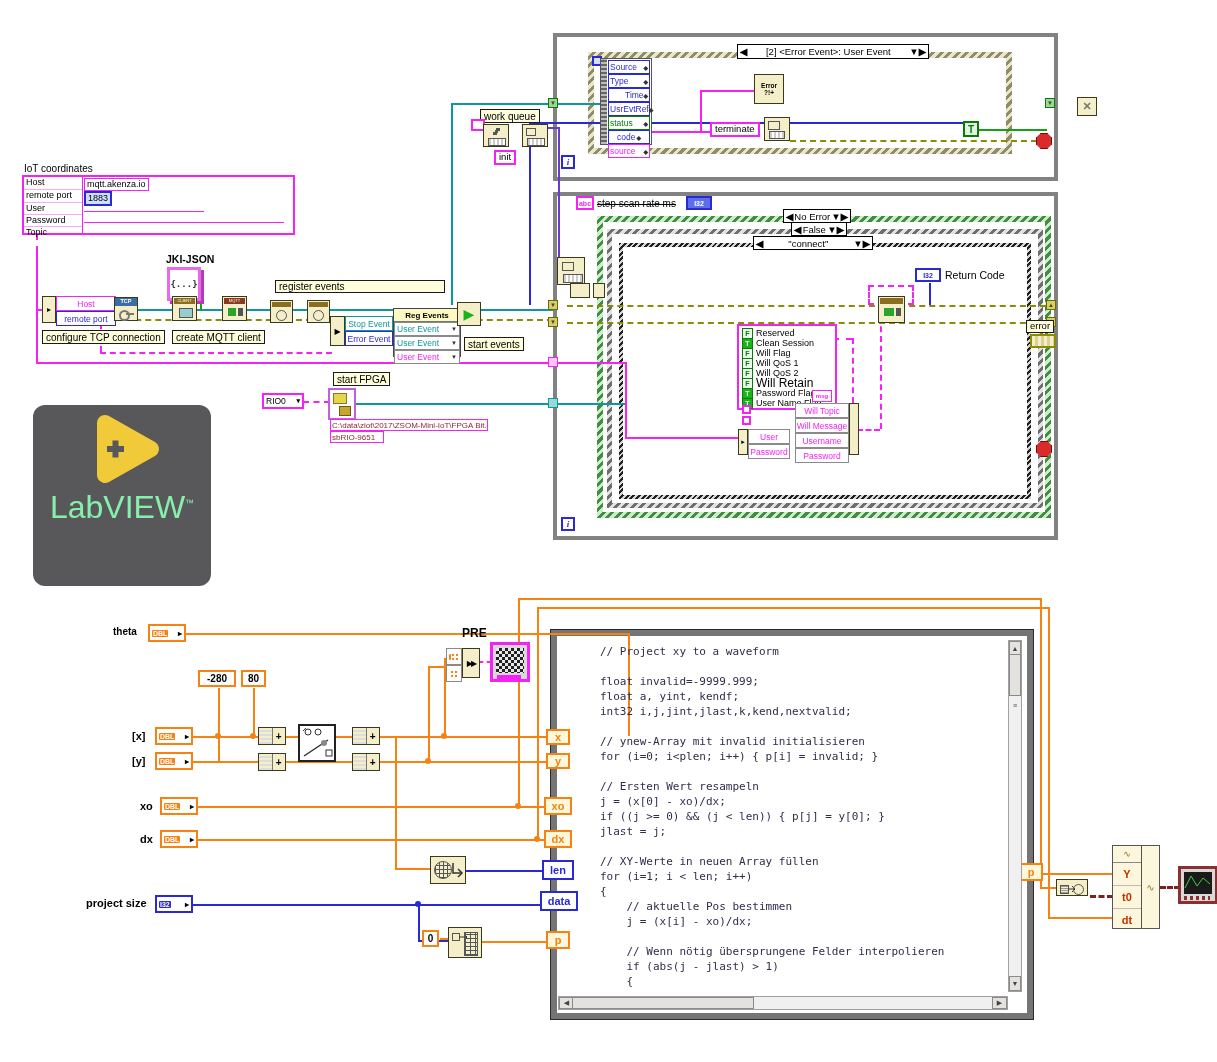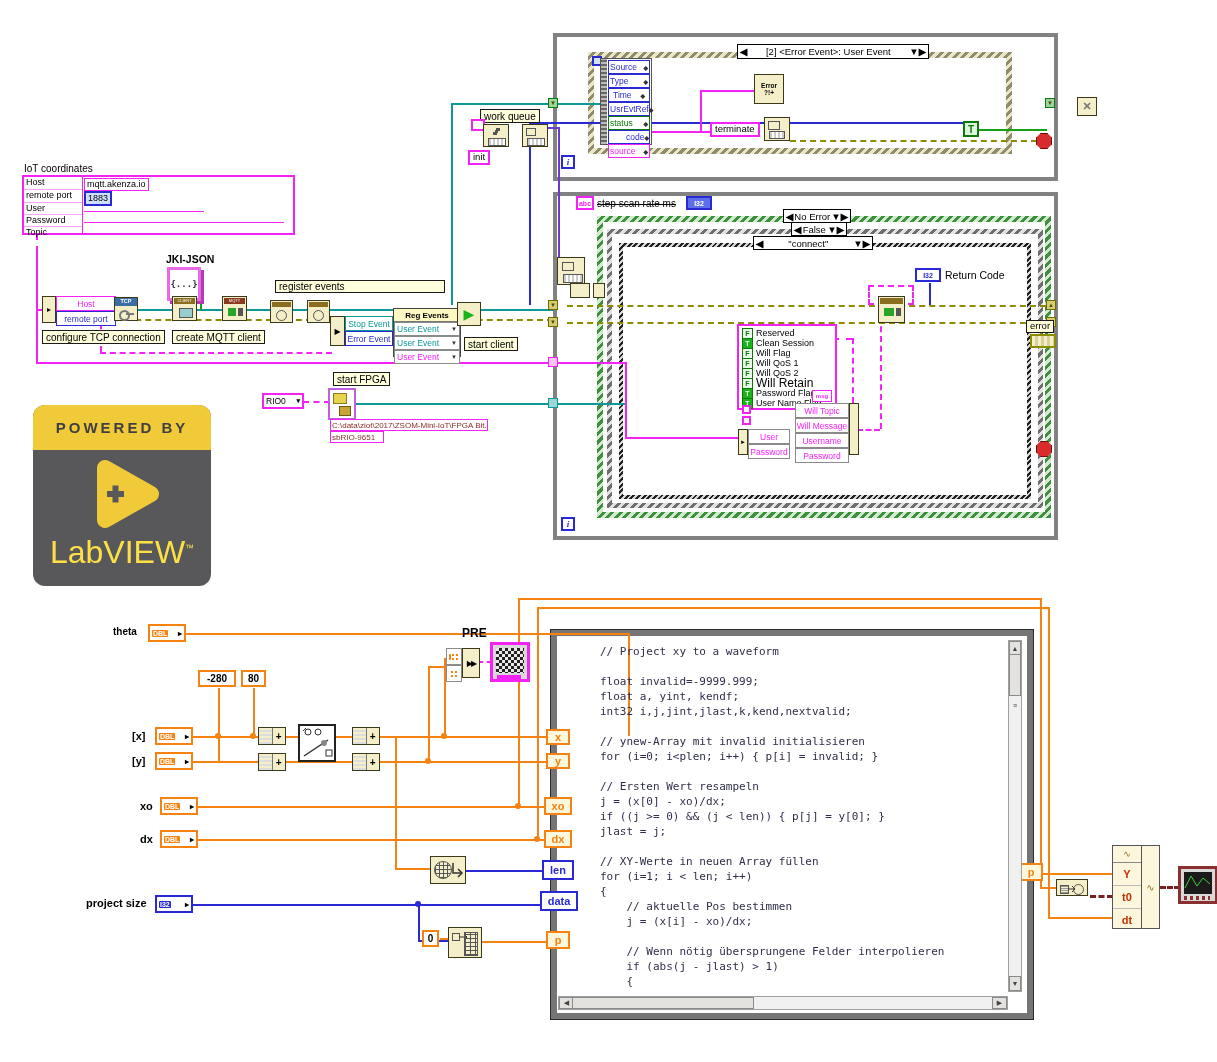--- a/index.html
+++ b/index.html
@@ -179,33 +179,33 @@
     <div style="position:absolute;left:0;top:0;bottom:0;width:6px;background:repeating-linear-gradient(0deg,#bbb 0 2px,#666 2px 4px)"></div>
     <div style="position:absolute;left:7px;top:1px;right:1px">
       <div class="cell c-blue" style="height:12px;border-color:#2A2AD4;justify-content:space-between;padding:0 1px">
           <span>Source</span>
           <b style="font-size:6px;color:#333">◆</b>
         </div>
       <div class="cell c-blue" style="height:12px;border-color:#2A2AD4;justify-content:space-between;padding:0 1px">
           <span>Type</span>
           <b style="font-size:6px;color:#333">◆</b>
         </div>
-      <div class="cell c-blue" style="height:12px;border-color:#2A2AD4;justify-content:space-between;padding:0 4px">
+      <div class="cell c-blue" style="height:12px;border-color:#2A2AD4;justify-content:space-between;padding:0 16px">
           <span>Time</span>
           <b style="font-size:6px;color:#333">◆</b>
         </div>
       <div class="cell c-blue" style="height:12px;border-color:#2A2AD4;justify-content:space-between;padding:0 1px">
           <span>UsrEvtRef</span>
           <b style="font-size:6px;color:#333">◆</b>
         </div>
       <div class="cell c-green" style="height:12px;border-color:#0a7a0a;justify-content:space-between;padding:0 1px">
           <span>status</span>
           <b style="font-size:6px;color:#333">◆</b>
         </div>
-      <div class="cell c-blue" style="height:12px;border-color:#2A2AD4;justify-content:space-between;padding:0 17px">
+      <div class="cell c-blue" style="height:12px;border-color:#2A2AD4;justify-content:space-between;padding:0 8px">
           <span>code</span>
           <b style="font-size:6px;color:#333">◆</b>
         </div>
       <div class="cell c-pink" style="height:12px;border-color:#F522F5;justify-content:space-between;padding:0 1px">
           <span>source</span>
           <b style="font-size:6px;color:#333">◆</b>
         </div>
     </div>
   </div>
 
@@ -236,21 +236,21 @@
     </div>
   <div class="a" style="left:471px;top:119px;width:14px;height:12px;border:2px solid #F522F5;background:#fff"></div>
   <div class="a node" style="left:483px;top:124px;width:26px;height:23px">
     <div style="position:absolute;left:9px;top:3px;width:7px;height:7px;background:radial-gradient(#555 30%,transparent 32%), conic-gradient(#555 0 25%,transparent 0 50%,#555 0 75%,transparent 0)"></div>
     <div style="position:absolute;left:4px;top:13px;width:16px;height:6px;border:1px solid #555;background:repeating-linear-gradient(90deg,#ccc 0 2px,#fff 2px 4px)"></div>
   </div>
   <div class="a node" style="left:522px;top:124px;width:26px;height:23px">
     <div style="position:absolute;left:3px;top:3px;width:8px;height:6px;border:1px solid #555"></div>
     <div style="position:absolute;left:4px;top:13px;width:16px;height:6px;border:1px solid #555;background:repeating-linear-gradient(90deg,#ccc 0 2px,#fff 2px 4px)"></div>
   </div>
-  <div class="a lbl" style="left:468px;top:150px;height:15px;border:2px solid #F522F5;background:#fff;font-size:9.5px">
+  <div class="a lbl" style="left:494px;top:150px;height:15px;border:2px solid #F522F5;background:#fff;font-size:9.5px">
       <span>init</span>
     </div>
 
   <div class="a" style="left:576px;top:196px;width:18px;height:14px;border:2px solid #F522F5;background:#fff;display:flex;align-items:center;justify-content:center;font:bold 7px 'Liberation Sans',sans-serif;color:#F522F5">
       <span>abc</span>
     </div>
   <div class="a plain" style="left:597px;top:198px;font-weight:normal;font-size:10px;text-decoration:line-through"><span>step scan rate ms</span></div>
   <div class="a" style="left:686px;top:196px;width:26px;height:14px;border:2px solid #2A2AD4;background:#5C6FE8;display:flex;align-items:center;justify-content:center;font:bold 7px 'Liberation Sans',sans-serif;color:#fff">
       <span>I32</span>
     </div>
@@ -460,21 +460,21 @@
     <div class="cell c-pink" style="height:12px;justify-content:space-between;padding:0 2px">
         <span>User Event</span>
         <b style="font-size:6px;color:#333">▼</b>
       </div>
   </div>
 
   <div class="a node" style="left:457px;top:302px;width:24px;height:24px;display:flex;align-items:center;justify-content:center;color:#18B418;font-size:14px">
       <span>▶</span>
     </div>
   <div class="a lbl" style="left:464px;top:337px;height:14px">
-      <span>start client</span>
+      <span>start events</span>
     </div>
 
   <div class="a lbl" style="left:333px;top:372px;height:14px">
       <span>start FPGA</span>
     </div>
   <div class="a" style="left:262px;top:393px;width:42px;height:16px;border:2px solid #F522F5;background:#fff;display:flex;align-items:center;justify-content:space-between;font:8.5px 'Liberation Sans',sans-serif;padding:0 2px">
     <span>RIO0</span>
       <b style="font-size:7px">▾</b>
   </div>
   <div class="a" style="left:328px;top:388px;width:28px;height:32px;border:2px solid #C060E0;background:#fff">
@@ -482,27 +482,26 @@
     <div style="position:absolute;left:9px;top:16px;width:10px;height:8px;background:#C8A432;border:1px solid #6b5a14"></div>
   </div>
   <div class="a" style="left:330px;top:419px;width:158px;height:12px;border:1px solid #F522F5;font:8px 'Liberation Sans',sans-serif;color:#8a2a2a;display:flex;align-items:center;padding:0 1px;white-space:nowrap;overflow:hidden;background:#fff">
       <span>C:\data\ziot\2017\ZSOM-Mini-IoT\FPGA Bit...</span>
     </div>
   <div class="a" style="left:330px;top:431px;width:54px;height:12px;border:1px solid #F522F5;font:8px 'Liberation Sans',sans-serif;color:#8a2a2a;display:flex;align-items:center;padding:0 1px;white-space:nowrap;background:#fff">
       <span>sbRIO-9651</span>
     </div>
 
   <div class="a" style="left:33px;top:405px;width:178px;height:181px;border-radius:12px;overflow:hidden;background:#58585A">
-    <div style="height:45px;background:#F1CA3A;display:flex;align-items:center;justify-content:center;font:bold 15px 'Liberation Sans',sans-serif;letter-spacing:3px;color:#3F3F41">POWERED BY</div>
     <svg width="178" height="90" style="display:block">
       <polygon points="72,18 118,44 72,70" fill="#F1CA3A" stroke="#F1CA3A" stroke-width="16" stroke-linejoin="round"></polygon>
       <rect x="74" y="41" width="17" height="6" fill="#58585A"></rect>
         <rect x="79.5" y="35.5" width="6" height="17" fill="#58585A"></rect>
     </svg>
-    <div style="text-align:center;color:#fde047;font:32px 'Liberation Sans',sans-serif;margin-top:-6px"><span>LabVIEW</span><sup style="font-size:9px">™</sup></div>
+    <div style="text-align:center;color:#86efac;font:32px 'Liberation Sans',sans-serif;margin-top:-6px"><span>LabVIEW</span><sup style="font-size:9px">™</sup></div>
   </div>
 
   <div class="a plain" style="left:113px;top:626px;font-size:10px"><span>theta</span></div>
   <div class="a ctrl" style="left:148px;top:624px;width:38px;height:18px">
       <b class="chip">DBL</b>
       <b style="font-size:8px">▸</b>
     </div>
 
   <div class="a ctrl" style="left:198px;top:670px;width:38px;height:17px;justify-content:center;font:bold 10px 'Liberation Sans',sans-serif;color:#000">
       <span>-280</span>

